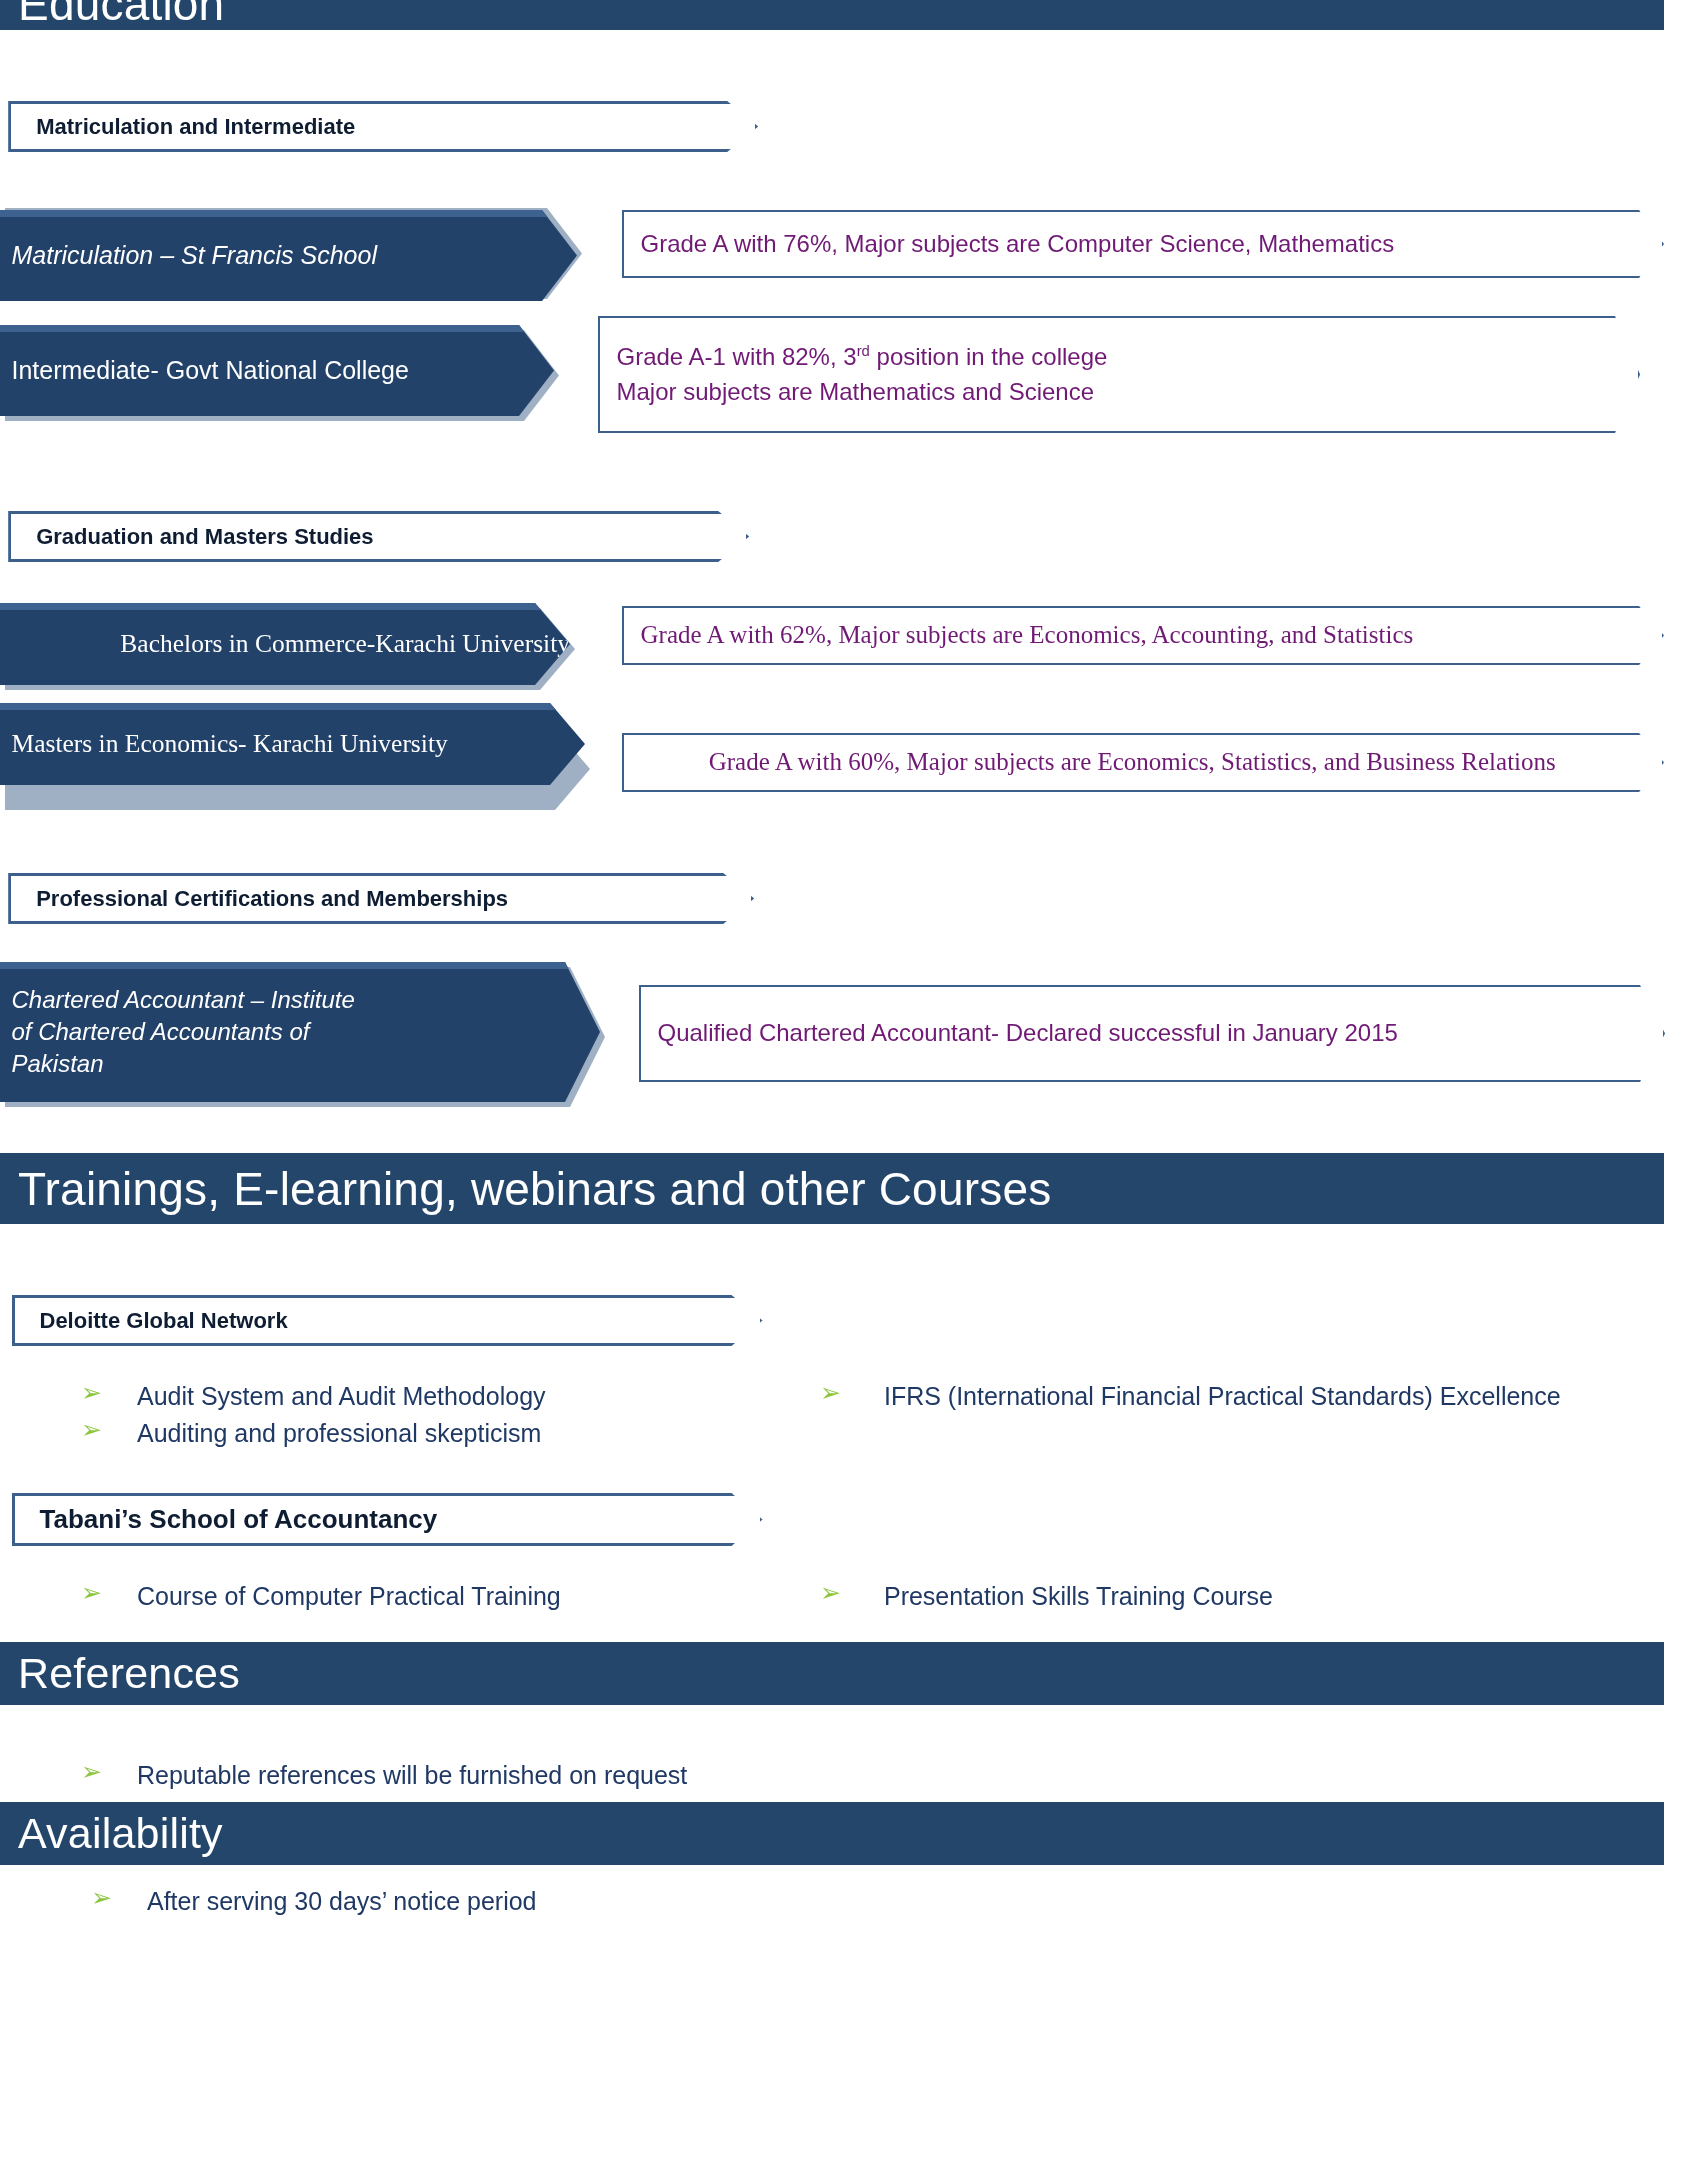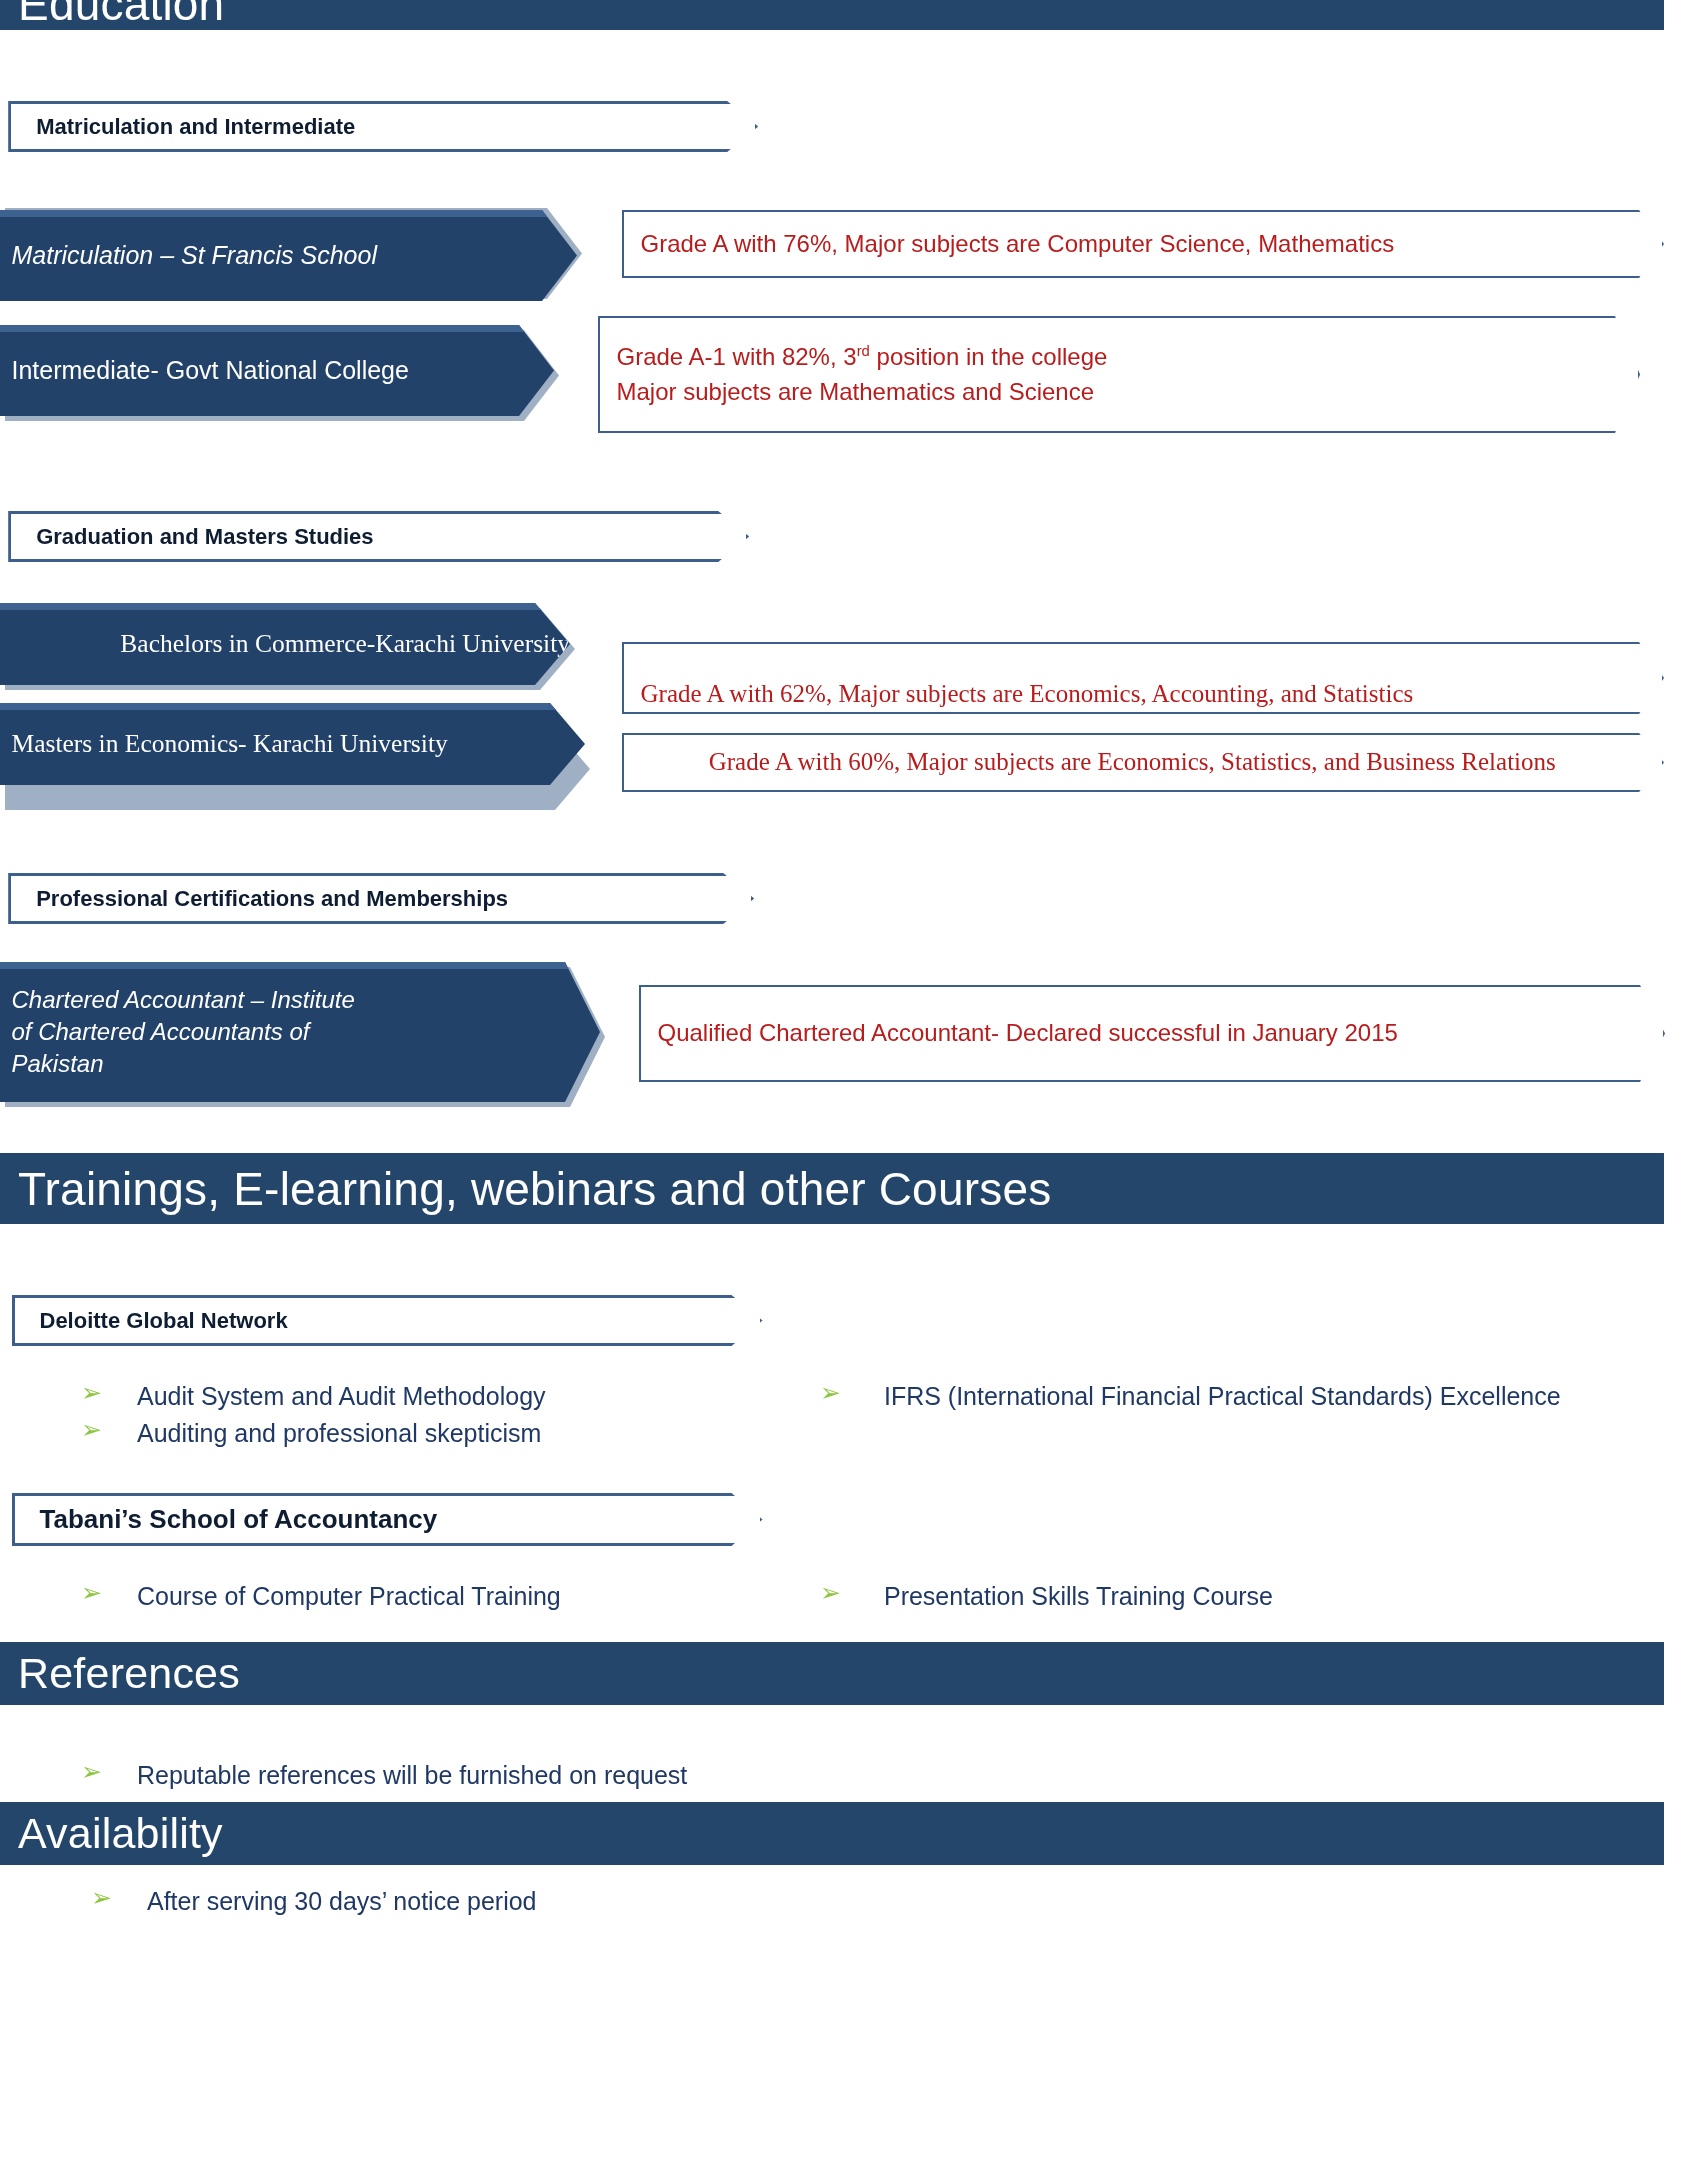--- a/index.html
+++ b/index.html
@@ -67,21 +67,21 @@
   }
 
   
   .pent-box{
     position:absolute;
     background:#FFFFFF;
     border:2.5px solid #3C5F8C;
     box-sizing:border-box;
     display:flex;
     align-items:center;
-    color:#b91c1c;
+    color:#701a75;
     -webkit-clip-path:polygon(0 0, calc(100% - 25px) 0, 100% 50%, calc(100% - 25px) 100%, 0 100%);
     clip-path:polygon(0 0, calc(100% - 25px) 0, 100% 50%, calc(100% - 25px) 100%, 0 100%);
     box-shadow:1.6px 2.5px 2.5px rgba(0,0,0,.18);
   }
   .pent-box .lbl{padding-left:16.5px;padding-right:38px;line-height:1.45;}
 
   .serif{font-family:"Liberation Serif", serif;}
   .ital{font-style:italic;}
 
   sup{font-size:.62em;vertical-align:super;line-height:0;}
@@ -140,21 +140,21 @@
 
   <div class="chev-white" style="left:8.2px;top:511px;width:741px;height:51px;font-size:22px;">
     <span class="lbl">Graduation and Masters Studies</span>
   </div>
 
   <div class="chev-shadow" style="left:5px;top:608px;width:570px;height:82px;"></div>
   <div class="chev-fill serif" style="left:0px;top:603px;width:570px;height:82px;font-size:25.5px;justify-content:flex-end;">
     <div class="sheen"></div>
     <span class="lbl">Bachelors in Commerce-Karachi University</span>
   </div>
-  <div class="pent-box serif" style="left:622px;top:642px;width:1042px;height:72px;font-size:25px;align-items:flex-end;">
+  <div class="pent-box serif" style="left:622px;top:606px;width:1042px;height:59px;font-size:25px;">
     <span class="lbl">Grade A with 62%, Major subjects are Economics, Accounting, and Statistics</span>
   </div>
 
   <div class="chev-shadow" style="left:5px;top:728px;width:585px;height:82px;"></div>
   <div class="chev-fill serif" style="left:0px;top:703px;width:585px;height:82px;font-size:25.5px;">
     <div class="sheen"></div>
     <span class="lbl">Masters in Economics- Karachi University</span>
   </div>
   <div class="pent-box serif" style="left:622px;top:733px;width:1042px;height:59px;font-size:25px;justify-content:center;">
     <span class="lbl">Grade A with 60%, Major subjects are Economics, Statistics, and Business Relations</span>

